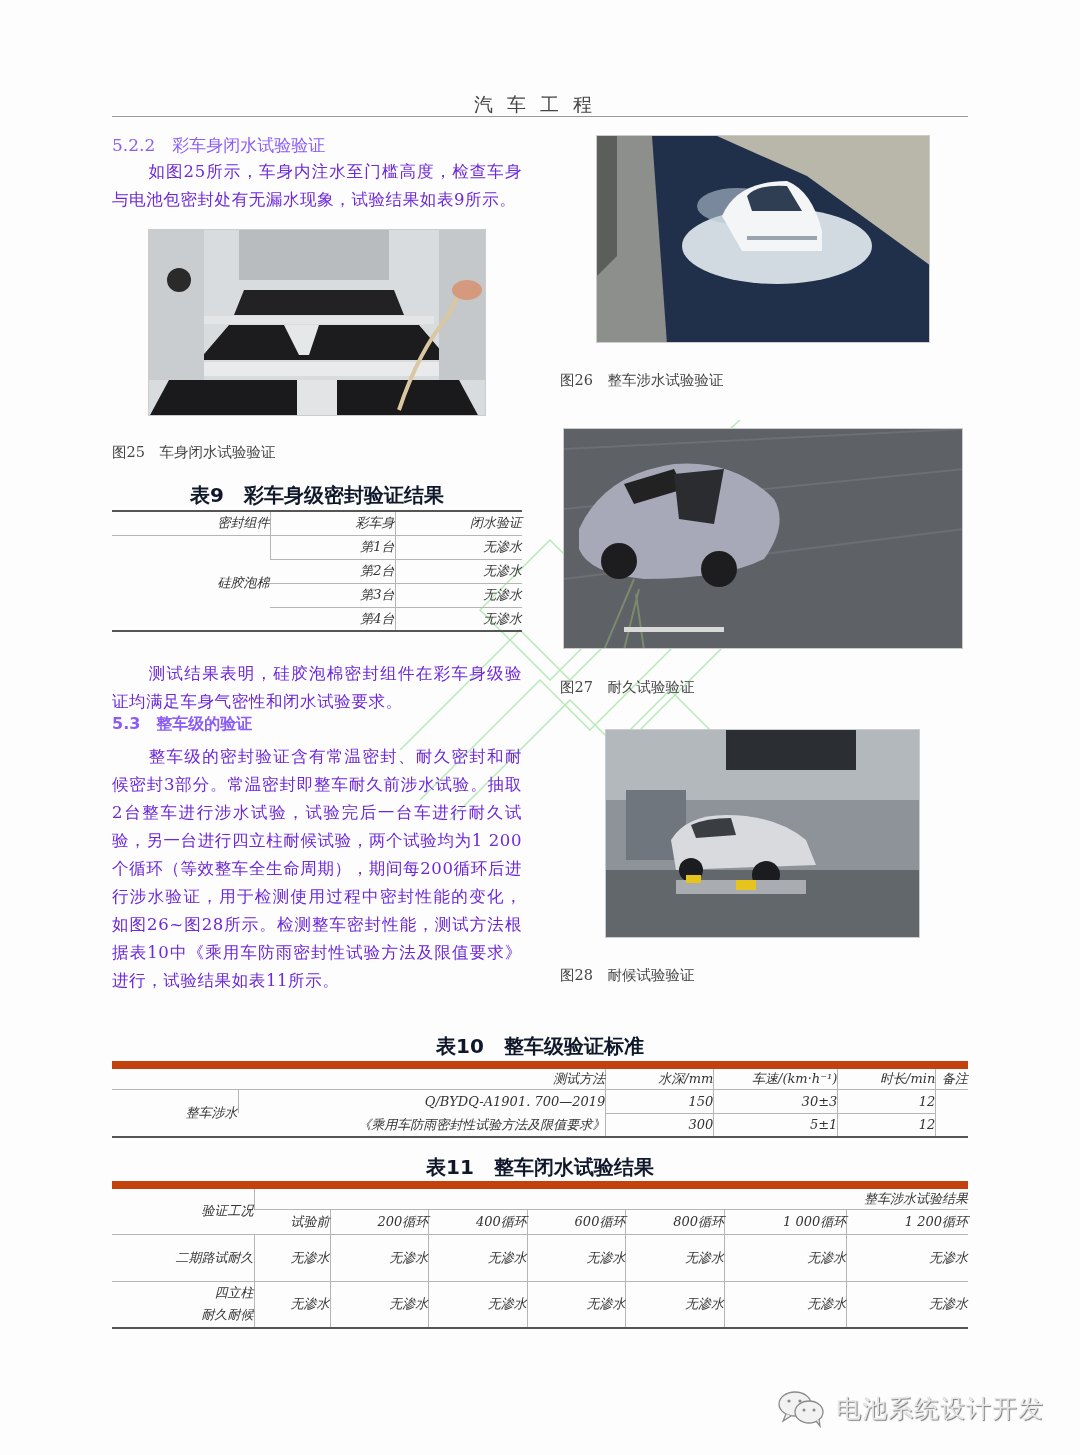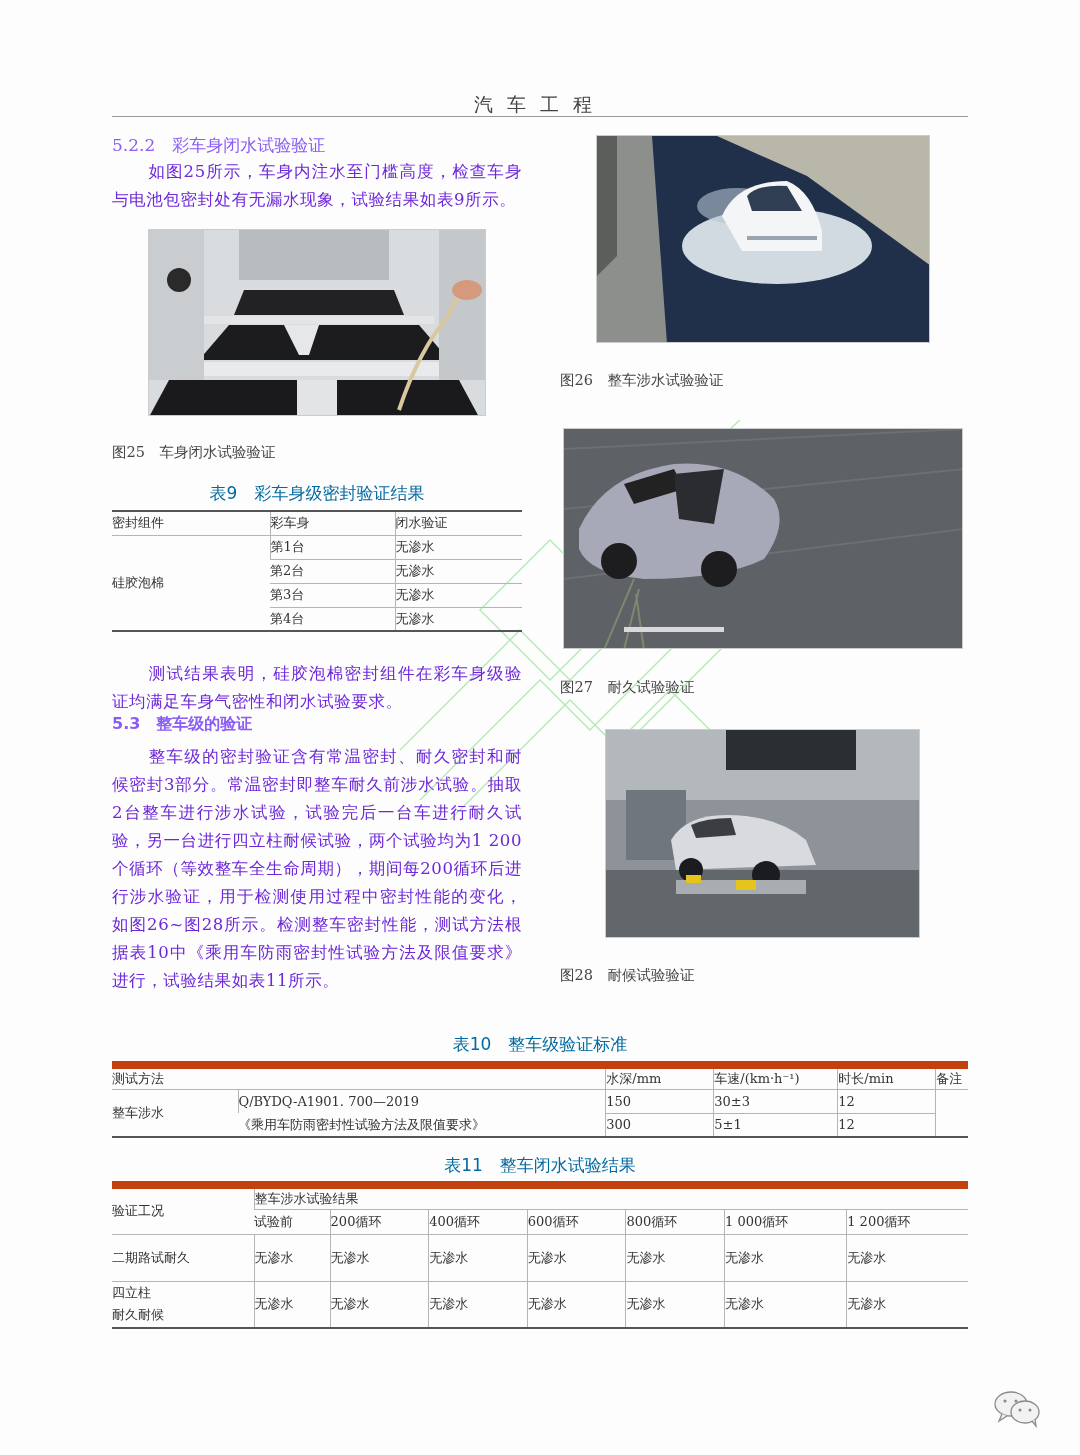--- a/index.html
+++ b/index.html
@@ -10,24 +10,24 @@
   .running-head { left: 112px; top: 92px; width: 856px; text-align: center; font-size: 19px; letter-spacing: 14px; color: #444; }
   .head-rule { left: 112px; top: 116px; width: 856px; height: 1px; background: #9a9a9a; }
 
   .sec-title { font-size: 17px; color: #8b5cf6; }
   .sec-title.bold { font-weight: bold; font-family: "DejaVu Sans", "Liberation Sans", sans-serif; font-size: 16px; }
   .para { font-size: 16.5px; line-height: 28px; color: #6d28d9; text-align: justify; letter-spacing: 0.6px; }
   .para .indent { display: inline-block; width: 36px; }
 
   .photo { overflow: hidden; border: 1px solid #ccc; }
   .caption { font-size: 14.5px; color: #444; text-align: left; }
-  .table-title { font-family: "DejaVu Sans", "Liberation Sans", sans-serif; font-weight: normal; font-size: 17px; text-align: center; color: #0369a1; }
+  .table-title { font-family: "DejaVu Sans", "Liberation Sans", sans-serif; font-weight: bold; font-size: 20px; text-align: center; color: #0f172a; }
 
   table { border-collapse: collapse; font-size: 13px; color: #333; }
-  table td, table th { font-weight: normal; text-align: left; vertical-align: middle; border-bottom: 1px solid #b5b5b5; border-left: 1px solid #b5b5b5; }
+  table td, table th { font-weight: normal; text-align: right; vertical-align: middle; border-bottom: 1px solid #b5b5b5; border-left: 1px solid #b5b5b5; font-style: italic; }
   table tr > *:first-child { border-left: none; }
   table.t9 { border-top: 2px solid #555; border-bottom: 2px solid #555; }
   table.t9 td, table.t9 th { height: 24px; }
   table.t10, table.t11 { border-top: 8px solid #c2410c; border-bottom: 2px solid #555; }
   table.t10 td, table.t10 th { height: 24px; }
   table.t11 td, table.t11 th { }
 
   .watermark { pointer-events: none; }
   .footer-brand { right: 36px; top: 1388px; display: flex; align-items: center; gap: 8px; }
   .footer-brand span.text { font-family: "DejaVu Sans", "Liberation Sans", sans-serif; font-size: 25px; color: #e8e8e8; text-shadow: 1px 1px 1px #777, -1px -1px 0 #fff; letter-spacing: 1px; }
@@ -229,13 +229,14 @@
       <ellipse cx="33" cy="24" rx="14" ry="11"></ellipse>
       <path d="M40 33 L44 38 L43 31"></path>
     </g>
     <g fill="#8a8a8a">
       <circle cx="13" cy="13" r="1.6"></circle>
         <circle cx="24" cy="13" r="1.6"></circle>
       <circle cx="28" cy="22" r="1.5"></circle>
         <circle cx="38" cy="22" r="1.5"></circle>
     </g>
   </svg>
+  <span class="text">电池系统设计开发</span>
 </div>
 
 </body></html>

